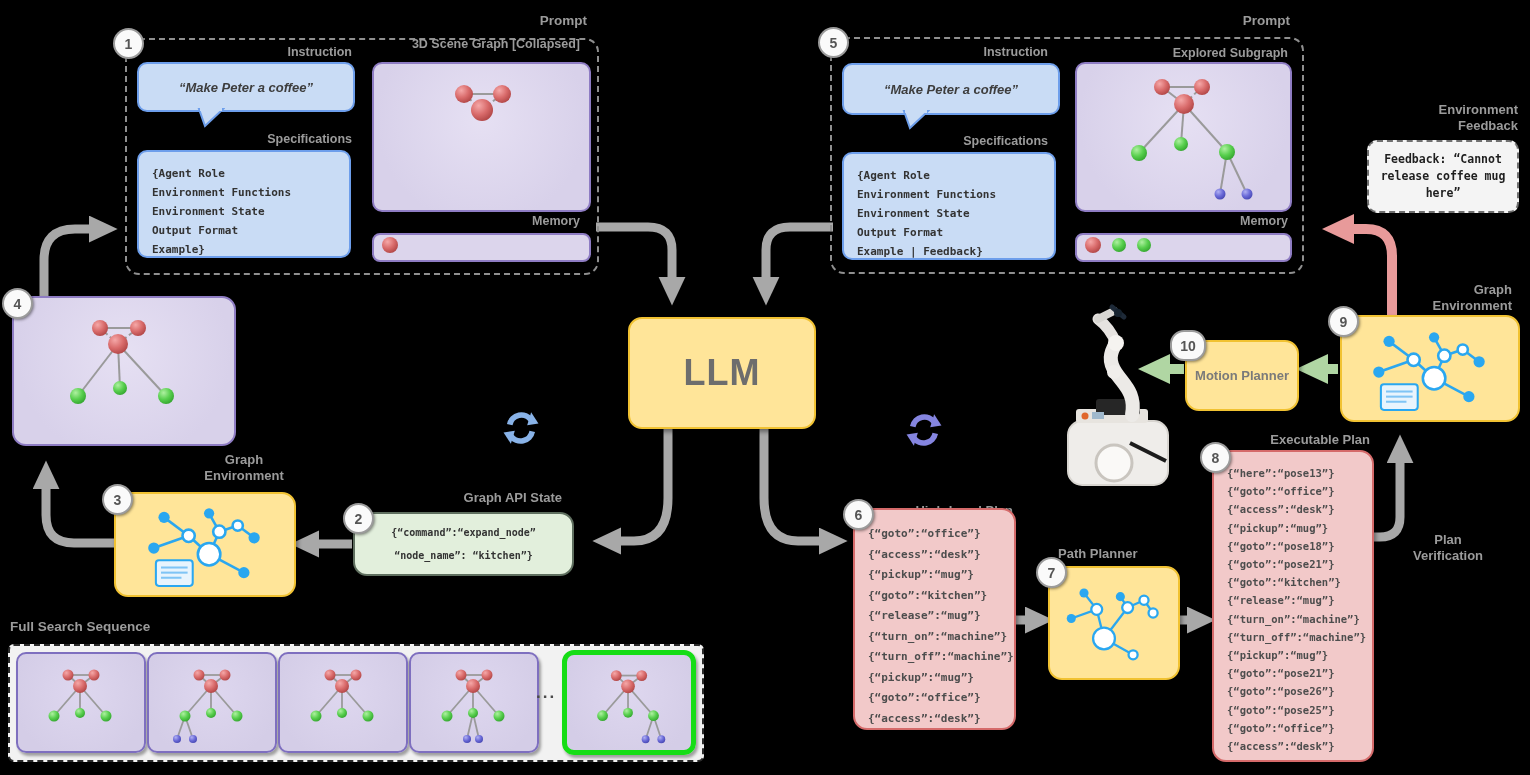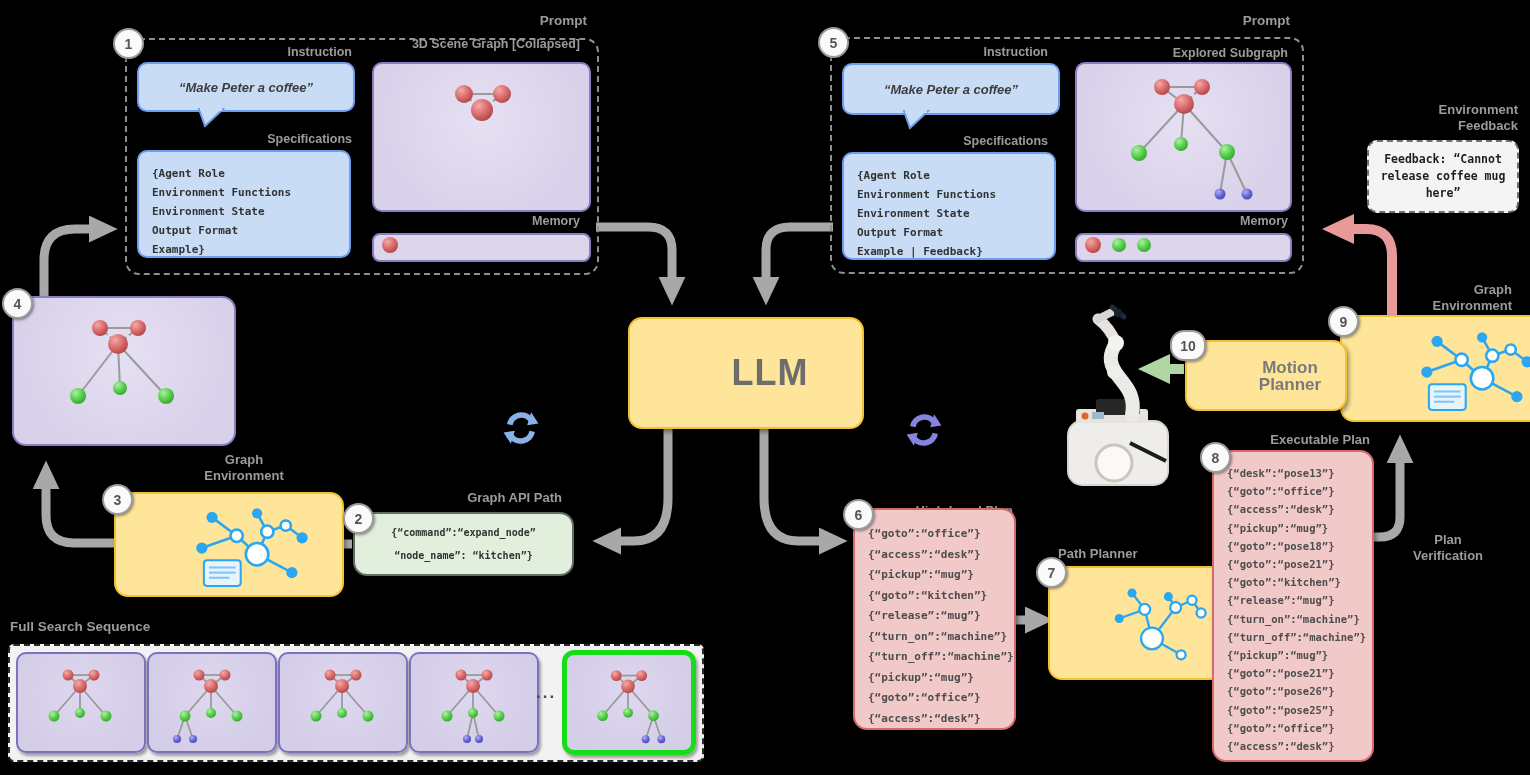--- a/index.html
+++ b/index.html
@@ -17,36 +17,36 @@
   .bubble{position:absolute;background:#c9dcf5;border:2px solid #6d9eeb;border-radius:10px;z-index:3;
           display:flex;align-items:center;justify-content:center;}
   .bubble .btxt{font-style:italic;font-weight:bold;color:#3d3d3d;font-size:13px;}
   .tail{position:absolute;z-index:4;}
   .specbox{position:absolute;background:#c9dcf5;border:2px solid #6d9eeb;border-radius:10px;z-index:3;
            padding:12px 0 0 13px;box-sizing:border-box;}
   .specbox .code-line{font-size:11px;line-height:19px;color:#333;}
   .purple{position:absolute;background:radial-gradient(circle at 50% 38%,#e6e0f3 0%,#d8d1ea 75%);
           border:2px solid #8e7cc3;border-radius:10px;z-index:3;box-shadow:2px 3px 4px rgba(0,0,0,.4);}
   .yellow{position:absolute;background:#ffe599;border:2px solid #f1c232;border-radius:14px;z-index:3;
-          display:flex;align-items:center;justify-content:center;box-shadow:2px 3px 4px rgba(0,0,0,.4);padding-left:48px;}
+          display:flex;align-items:center;justify-content:center;box-shadow:2px 3px 4px rgba(0,0,0,.4);}
   .pinkbox{position:absolute;background:#f2c9c9;border:2px solid #d56a6a;border-radius:14px;z-index:3;
            padding:12px 0 0 13px;box-sizing:border-box;box-shadow:2px 3px 4px rgba(0,0,0,.4);}
   .pinkbox .code-line{color:#4d4d4d;}
   .greenbox{position:absolute;background:#e2efdc;border:2px solid #5f6f5f;border-radius:14px;z-index:3;
             display:flex;flex-direction:column;align-items:center;justify-content:center;
             box-shadow:2px 3px 4px rgba(0,0,0,.4);}
   .greenbox .code-line{font-size:10px;line-height:23px;color:#333;}
   .feedback{position:absolute;background:#f4f4f4;border:2px dashed #6f6f6f;border-radius:10px;z-index:3;
             display:flex;align-items:center;justify-content:center;text-align:center;
             padding:6px 8px;box-sizing:border-box;}
   .feedback .code{font-size:11.5px;line-height:17px;color:#1f1f1f;}
   .llm-label{font-size:36px;color:#6d6d6d;font-weight:600;letter-spacing:1px;}
   .looplabel{position:absolute;color:#8c8c8c;font-weight:bold;font-size:16.5px;text-align:center;
              line-height:20px;z-index:3;}
-  .mp-label{color:#7a7a7a;font-weight:bold;font-size:17px;text-align:center;line-height:17px;}
+  .mp-label{color:#7a7a7a;font-weight:bold;font-size:13px;text-align:center;line-height:17px;}
   .strip{position:absolute;background:#f2f2f2;border:2px dashed #2a2a2a;border-radius:6px;z-index:2;}
   .thumb{position:absolute;background:radial-gradient(circle at 50% 40%,#ded7ef 0%,#d4cde7 80%);
          border:2px solid #7e6fbf;border-radius:10px;z-index:3;box-shadow:2px 3px 3px rgba(0,0,0,.35);}
   .thumb.sel{border:5px solid #16dd16;border-radius:12px;}
   .dots{position:absolute;color:#4a4a4a;font-weight:bold;font-size:17px;letter-spacing:2px;z-index:3;}
   .memstrip{position:absolute;background:#dcd5ec;border:2px solid #8e7cc3;border-radius:8px;z-index:3;}
 </style>
 </head>
 <body>
 
@@ -278,21 +278,21 @@
         <rect x="12" y="58" width="36" height="25" rx="3" fill="#e8f4fd" stroke="#2aa7f0" stroke-width="2"></rect>
         <line x1="17" y1="65" x2="43" y2="65" stroke="#7fc4f5" stroke-width="2"></line>
         <line x1="17" y1="70" x2="43" y2="70" stroke="#7fc4f5" stroke-width="2"></line>
         <line x1="17" y1="75" x2="37" y2="75" stroke="#7fc4f5" stroke-width="2"></line>
       </g>
     </svg>
   </div>
   <div class="badge" style="left:102px;top:484px;">3</div>
 
   
-  <div class="glabel" style="left:440px;top:491px;width:122px;text-align:right;font-size:13px;">Graph API Path</div>
+  <div class="glabel" style="left:440px;top:491px;width:122px;text-align:right;font-size:13px;">Graph API State</div>
   <div class="greenbox code" style="left:353px;top:512px;width:217px;height:60px;">
       <div class="code-line">{“command”:“expand_node”</div>
       <div class="code-line">“node_name”: “kitchen”}</div>
     </div>
   <div class="badge" style="left:343px;top:503px;">2</div>
 
   
   <div class="glabel" style="left:10px;top:620px;font-size:13.5px;">Full Search Sequence</div>
   <div class="strip" style="left:8px;top:644px;width:692px;height:114px;"></div>
 
@@ -439,21 +439,21 @@
       <circle cx="70" cy="28" r="6" fill="#fff" stroke="#2aa7f0" stroke-width="2.5"></circle>
       <circle cx="88" cy="20" r="5" fill="#fff" stroke="#2aa7f0" stroke-width="2.5"></circle>
       <circle cx="44" cy="62" r="12" fill="#fff" stroke="#2aa7f0" stroke-width="2.5"></circle>
     </svg>
   </div>
   <div class="badge" style="left:1036px;top:557px;">7</div>
 
   
   <div class="glabel" style="left:1238px;top:433px;width:132px;text-align:right;font-size:13px;">Executable Plan</div>
   <div class="pinkbox code" style="left:1212px;top:450px;width:162px;height:312px;font-size:10.5px;">
-      <div class="code-line" style="line-height:18.2px;">{“desk”:“pose13”}</div>
+      <div class="code-line" style="line-height:18.2px;">{“here”:“pose13”}</div>
       <div class="code-line" style="line-height:18.2px;">{“goto”:“office”}</div>
       <div class="code-line" style="line-height:18.2px;">{“access”:“desk”}</div>
       <div class="code-line" style="line-height:18.2px;">{“pickup”:“mug”}</div>
       <div class="code-line" style="line-height:18.2px;">{“goto”:“pose18”}</div>
       <div class="code-line" style="line-height:18.2px;">{“goto”:“pose21”}</div>
       <div class="code-line" style="line-height:18.2px;">{“goto”:“kitchen”}</div>
       <div class="code-line" style="line-height:18.2px;">{“release”:“mug”}</div>
       <div class="code-line" style="line-height:18.2px;">{“turn_on”:“machine”}</div>
       <div class="code-line" style="line-height:18.2px;">{“turn_off”:“machine”}</div>
       <div class="code-line" style="line-height:18.2px;">{“pickup”:“mug”}</div>

